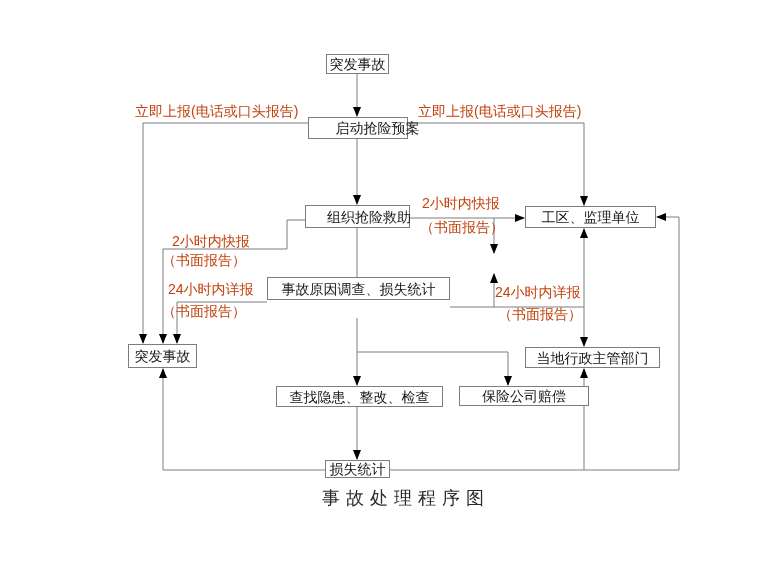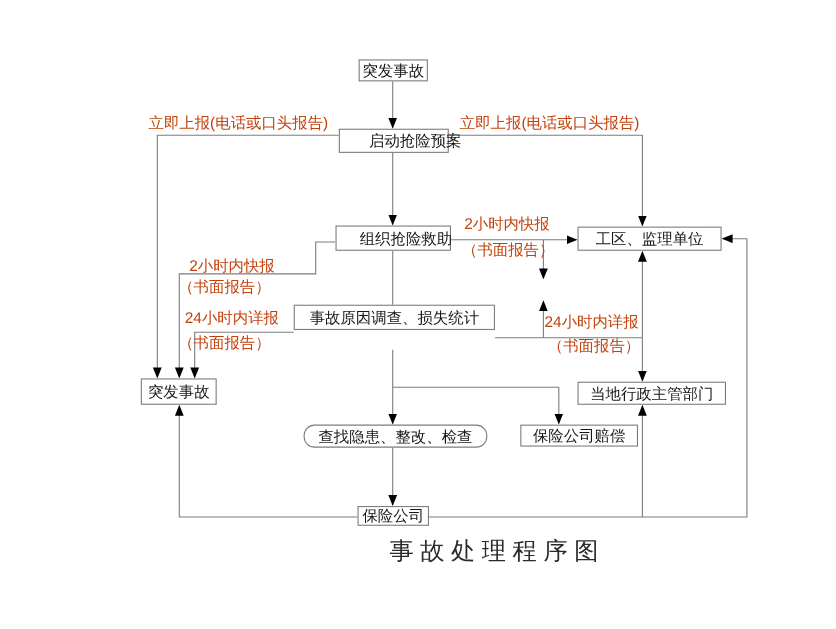--- a/index.html
+++ b/index.html
@@ -12,22 +12,22 @@
     position:absolute;z-index:2;box-sizing:border-box;
     border:1px solid #7d7d7d;background:#fff;
     display:flex;align-items:center;justify-content:center;
     font-size:14px;line-height:1;white-space:nowrap;color:#161616;
   }
   .elabel{
     position:absolute;z-index:3;font-size:14px;line-height:1.1;
     white-space:nowrap;color:#c2410c;background:transparent;
   }
   .title{
-    position:absolute;z-index:3;font-size:22px;letter-spacing:6px;
-    color:#2a2a2a;white-space:nowrap;margin-left:32px;
+    position:absolute;z-index:3;font-size:18px;letter-spacing:6px;
+    color:#2a2a2a;white-space:nowrap;
   }
 </style>
 </head>
 <body>
 
 <div class="canvas">
 
   <svg class="wires" width="760" height="572">
     <defs>
       <marker id="arw" viewBox="0 0 10 8" markerWidth="10" markerHeight="8" refX="9" refY="4" orient="auto" markerUnits="userSpaceOnUse">
@@ -65,25 +65,25 @@
 
   <div class="node" style="left:525px;top:206px;width:131px;height:22px;text-align:center;">工区、监理单位</div>
 
 
   <div class="node" style="left:267px;top:277px;width:183px;height:23px;">事故原因调查、损失统计</div>
 
   <div class="node" style="left:128px;top:344px;width:69px;height:24px;">突发事故</div>
 
   <div class="node" style="left:525px;top:347px;width:135px;height:21px;">当地行政主管部门</div>
 
-  <div class="node" style="left:276px;top:386px;width:167px;height:21px;border-radius:10px;">查找隐患、整改、检查</div>
+  <div class="node" style="left:276px;top:386px;width:167px;height:21px;">查找隐患、整改、检查</div>
 
-  <div class="node" style="left:473px;top:386px;width:107px;height:20px;">保险公司赔偿</div>
+  <div class="node" style="left:459px;top:386px;width:130px;height:20px;">保险公司赔偿</div>
 
-  <div class="node" style="left:325px;top:460px;width:65px;height:18px;">保险公司</div>
+  <div class="node" style="left:325px;top:460px;width:65px;height:18px;">损失统计</div>
 
   <div class="elabel" style="left:135px;top:104px;">立即上报(电话或口头报告)</div>
 
   <div class="elabel" style="left:418px;top:104px;">立即上报(电话或口头报告)</div>
 
   <div class="elabel" style="left:422px;top:196px;">2小时内快报</div>
   <div class="elabel" style="left:420px;top:220px;">（书面报告）</div>
 
   <div class="elabel" style="left:172px;top:234px;">2小时内快报</div>
   <div class="elabel" style="left:162px;top:253px;">（书面报告）</div>

